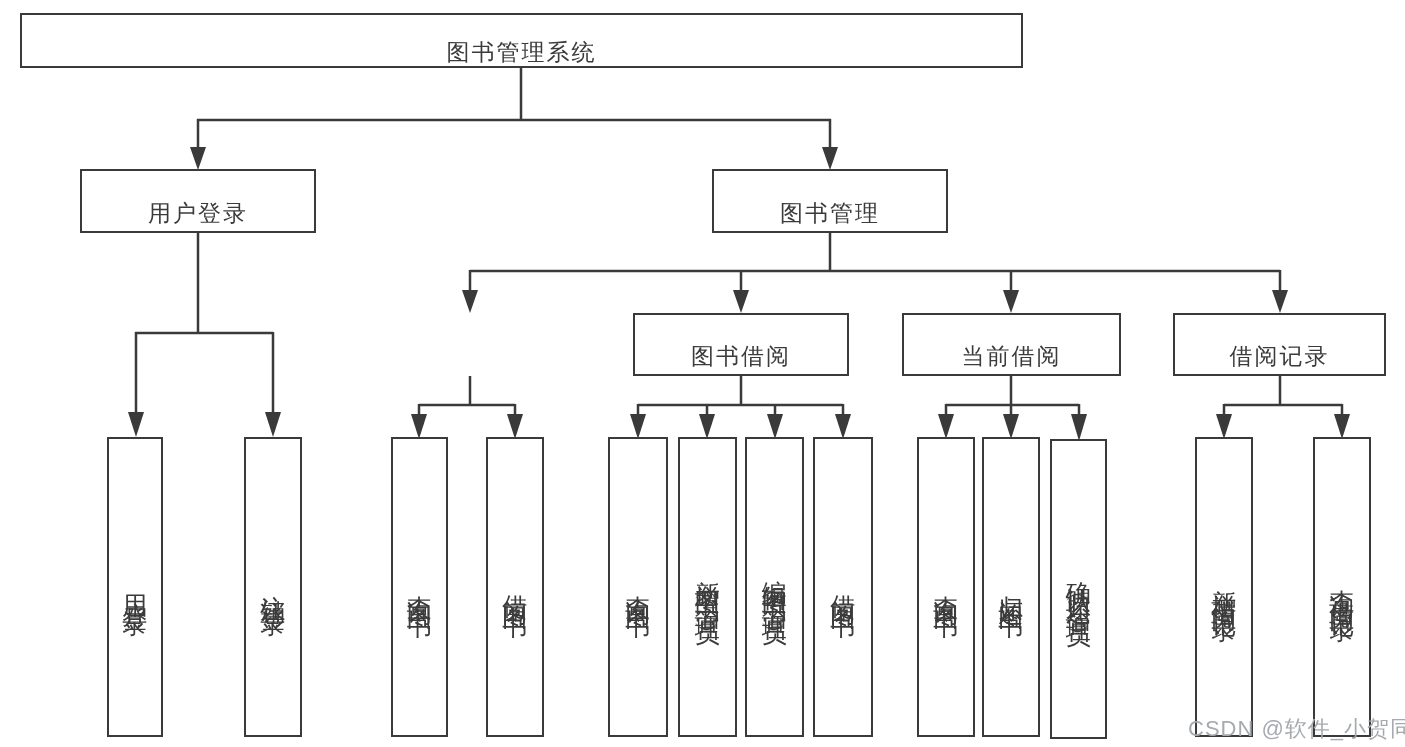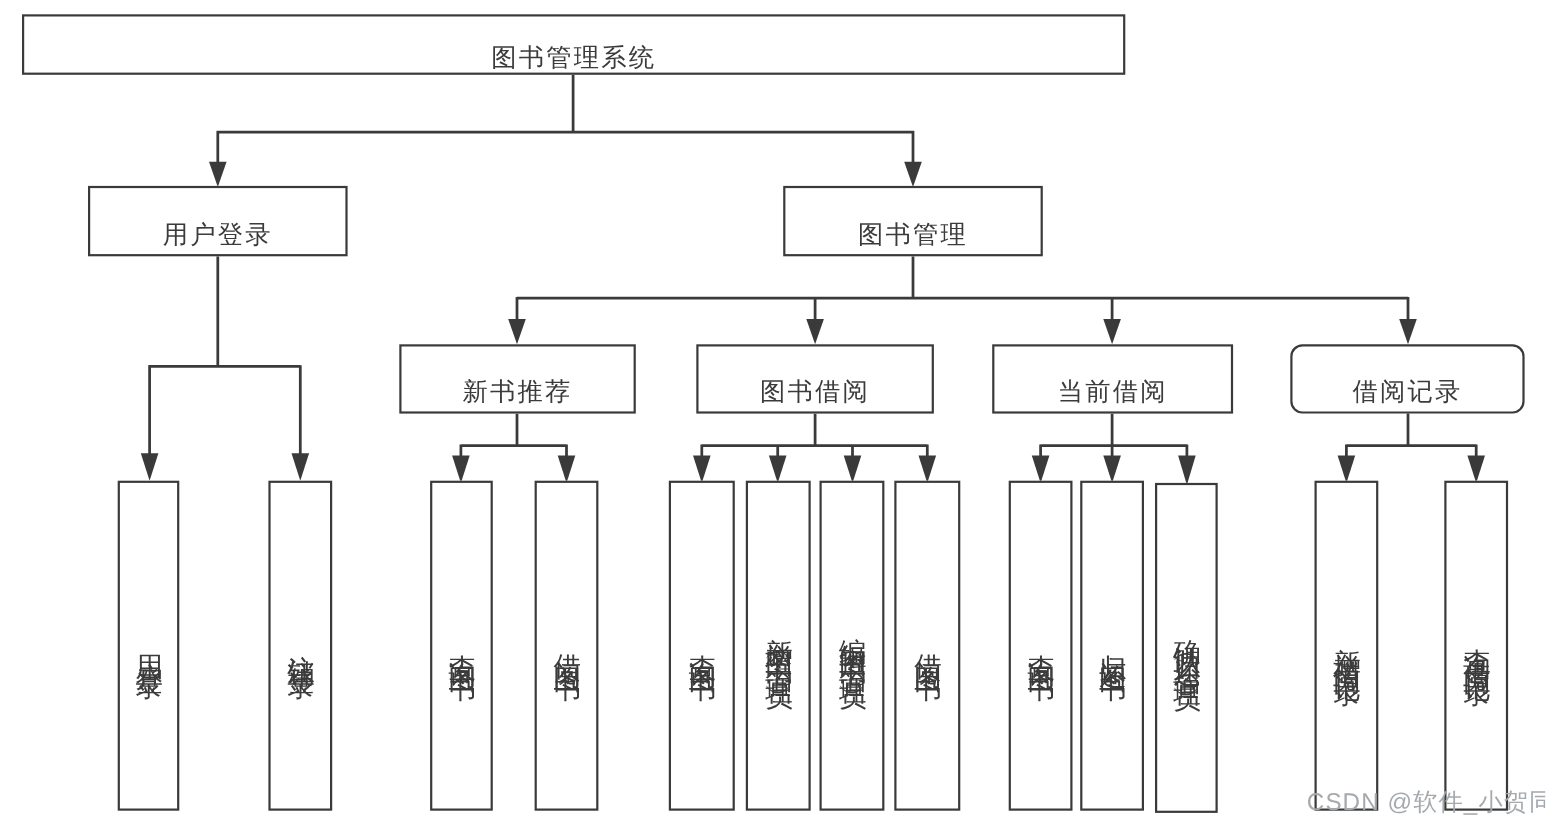--- a/index.html
+++ b/index.html
@@ -120,30 +120,27 @@
     <span class="label">图书管理系统</span>
   </div>
 
   <div class="box hbox" style="left:80px; top:169px; width:236px; height:64px;">
     <span class="label">用户登录</span>
   </div>
   <div class="box hbox" style="left:712px; top:169px; width:236px; height:64px;">
     <span class="label">图书管理</span>
   </div>
 
-  <div class="box hbox" style="left:363px; top:313px; width:215px; height:63px;">
-    <span class="label">新书推荐</span>
-  </div>
   <div class="box hbox" style="left:633px; top:313px; width:216px; height:63px;">
     <span class="label">图书借阅</span>
   </div>
   <div class="box hbox" style="left:902px; top:313px; width:219px; height:63px;">
     <span class="label">当前借阅</span>
   </div>
-  <div class="box hbox" style="left:1173px; top:313px; width:213px; height:63px;border-radius:11px;">
+  <div class="box hbox" style="left:1173px; top:313px; width:213px; height:63px;">
     <span class="label">借阅记录</span>
   </div>
 
   <div class="box vbox" style="left:107px; width:56px;">
     <span class="label">用户登录</span>
   </div>
   <div class="box vbox" style="left:244px; width:58px;">
     <span class="label">注销登录</span>
   </div>
 

